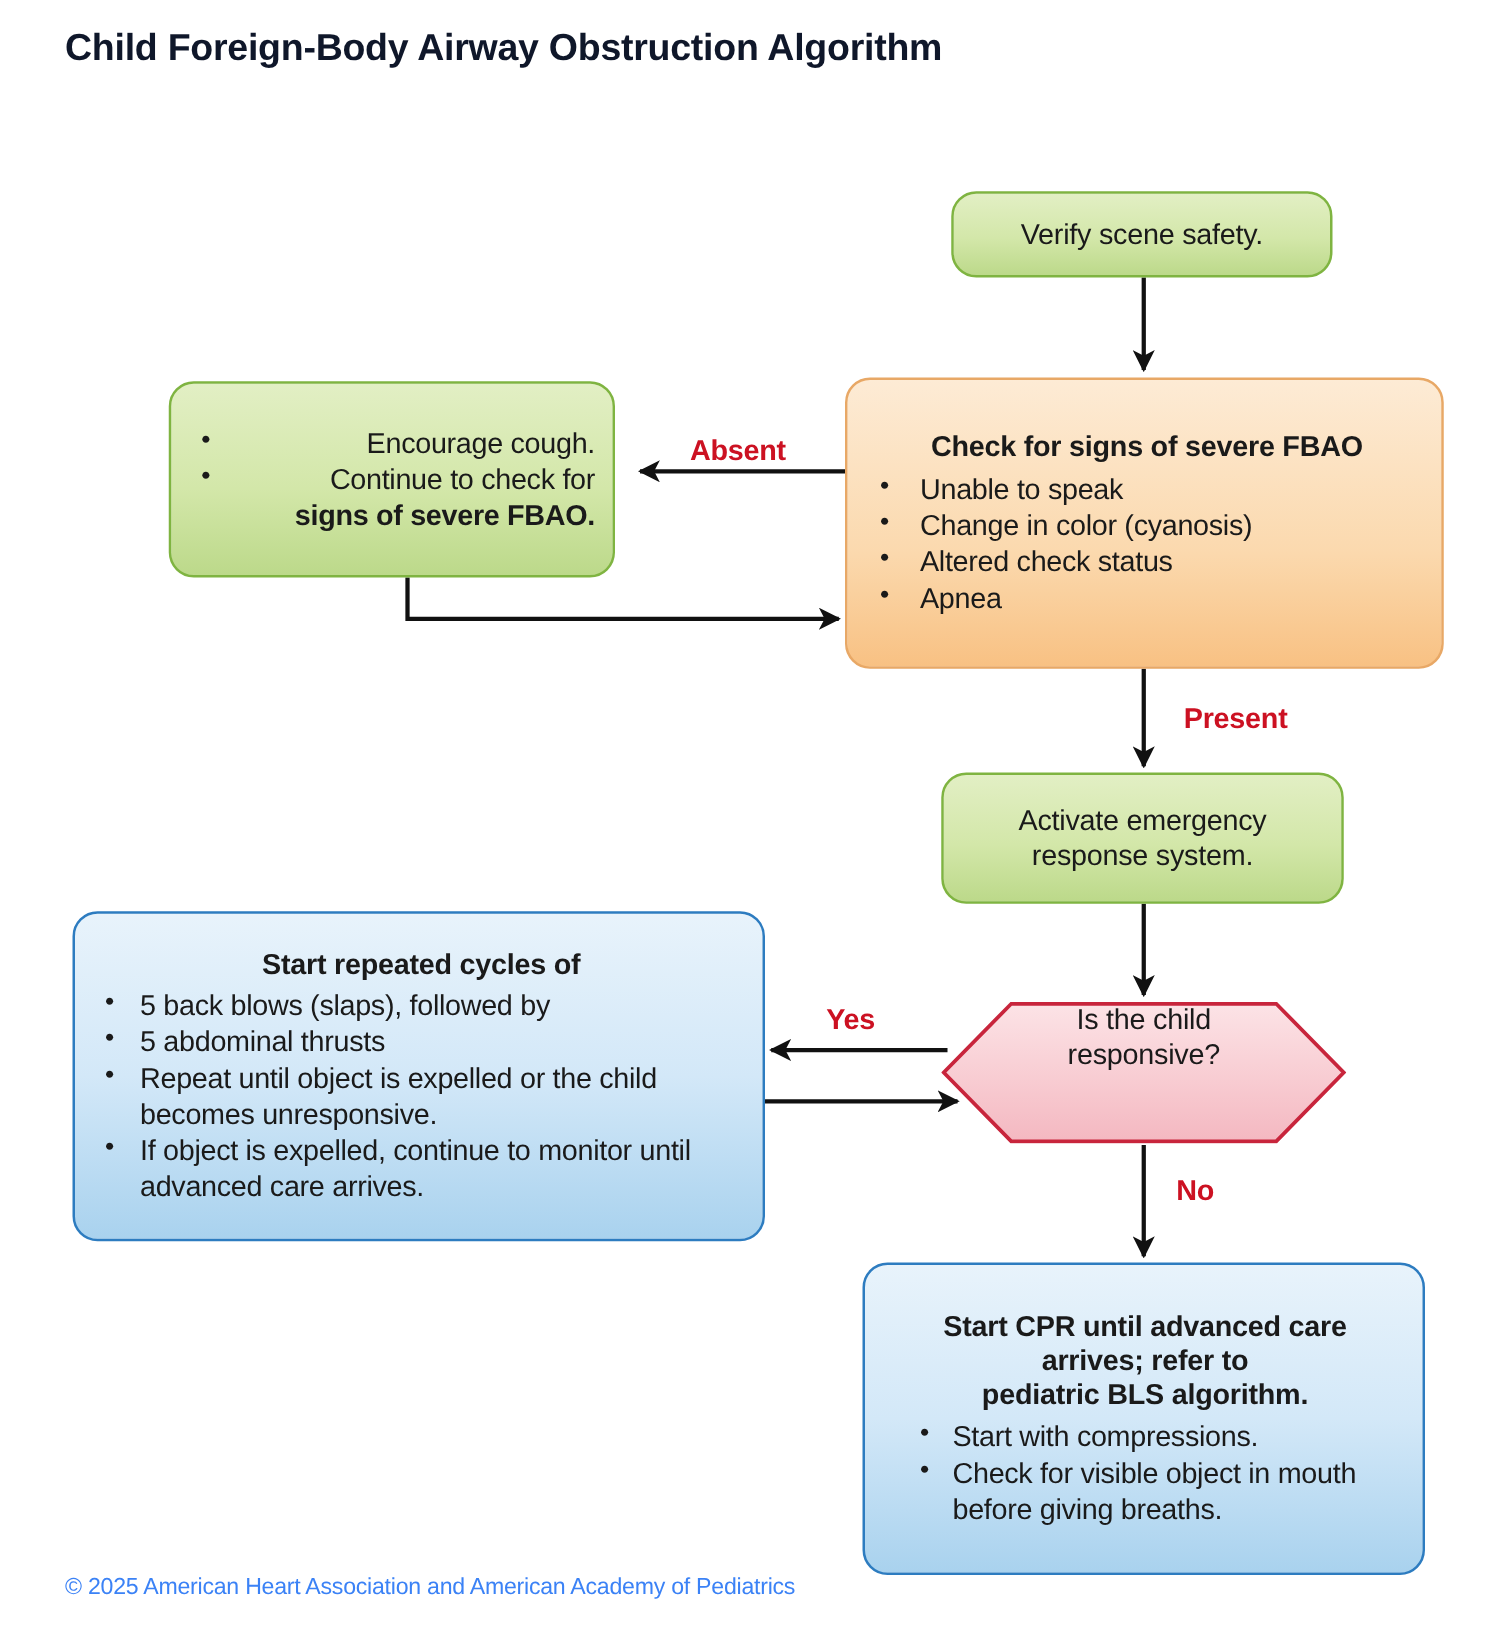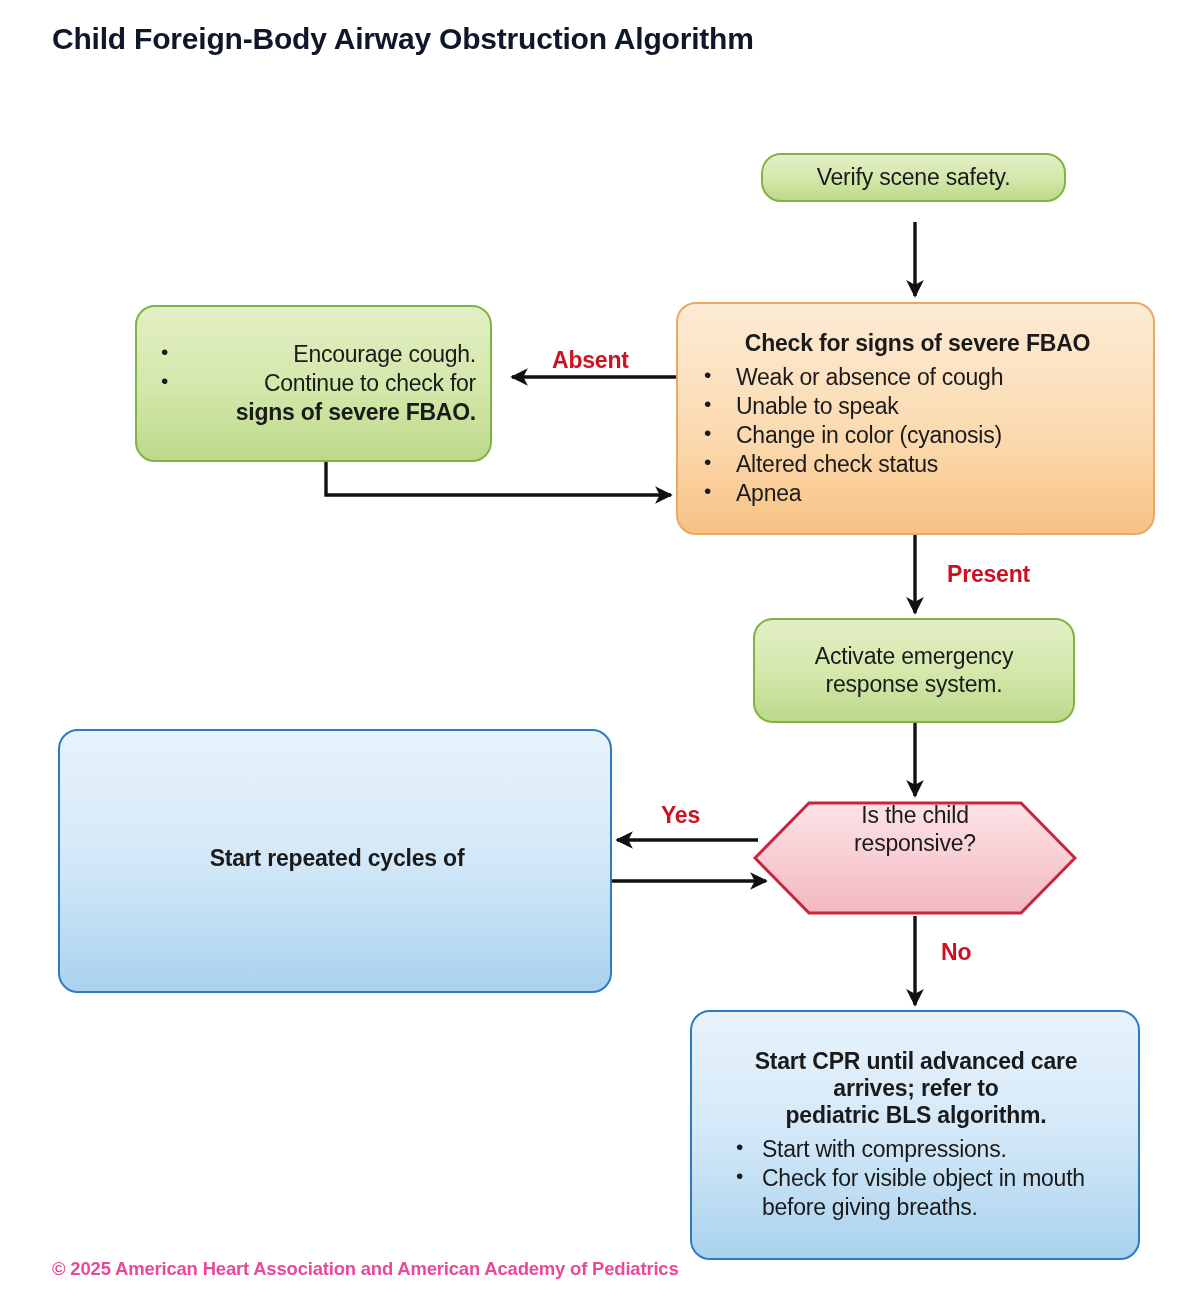--- a/index.html
+++ b/index.html
@@ -30,23 +30,23 @@
     color: #0f172a;
     white-space: nowrap;
   }
 
   
   #footer {
     position: absolute;
     left: 52px;
     top: 1258px;
     font-size: 18.5px;
-    font-weight: bold;
-    letter-spacing: -0.2px;
-    color: #ec4899;
+    font-weight: normal;
+    letter-spacing: -0.2px;
+    color: #3b82f6;
     white-space: nowrap;
   }
 
   
   .node {
     position: absolute;
     box-sizing: border-box;
     border-radius: 20px;
     display: flex;
     flex-direction: column;
@@ -173,28 +173,27 @@
       <path d="M 915 723 L 915 796"></path>
 
       <path d="M 758 840 L 617 840"></path>
 
       <path d="M 612 881 L 766 881"></path>
 
       <path d="M 915 916 L 915 1005"></path>
     </g>
   </svg>
 
-  <div class="node green" style="left:761px; top:153px; width:305px; height:49px; padding:0 32px;">
+  <div class="node green" style="left:761px; top:153px; width:305px; height:69px; padding:0 32px;">
     <div class="node-line">Verify scene safety.</div>
   </div>
 
   <div class="node orange" style="left:676px; top:302px; width:479px; height:233px; padding:14px 18px 14px 22px;">
     <div class="node-head" style="margin-bottom:6px;">Check for signs of severe FBAO</div>
     <ul class="bullets">
-      <li style="padding-left:36px;">Weak or absence of cough</li>
       <li style="padding-left:36px;">Unable to speak</li>
       <li style="padding-left:36px;">Change in color (cyanosis)</li>
       <li style="padding-left:36px;">Altered check status</li>
       <li style="padding-left:36px;">Apnea</li>
     </ul>
   </div>
 
   <div class="node green" style="left:135px; top:305px; width:357px; height:157px; padding:10px 14px 10px 20px;text-align:right;">
     <ul class="bullets">
       <li>Encourage cough.</li>
@@ -222,20 +221,26 @@
       <polygon points="56,2 268,2 322,57 268,112 56,112 2,57" fill="url(#pinkGrad)" stroke="#c8253c" stroke-width="3"></polygon>
     </svg>
     <div class="hex-label">
       <span>Is the child</span>
       <span>responsive?</span>
     </div>
   </div>
 
   <div class="node blue" style="left:58px; top:729px; width:554px; height:264px; padding:12px 16px 12px 20px;">
     <div class="node-head" style="margin-bottom:5px;">Start repeated cycles of</div>
+    <ul class="bullets">
+      <li style="padding-left:32px;">5 back blows (slaps), followed by</li>
+      <li style="padding-left:32px;">5 abdominal thrusts</li>
+      <li style="padding-left:32px;">Repeat until object is expelled or the child becomes unresponsive.</li>
+      <li style="padding-left:32px;">If object is expelled, continue to monitor until advanced care arrives.</li>
+    </ul>
   </div>
 
   <div class="node blue" style="left:690px; top:1010px; width:450px; height:250px; padding:12px 16px 12px 18px;">
     <div class="node-head" style="margin-bottom:6px;">
       <span>Start CPR until advanced care</span><br>
       <span>arrives; refer to</span><br>
       <span>pediatric BLS algorithm.</span>
     </div>
     <ul class="bullets" style="margin-left:22px;">
       <li style="padding-left:30px;">Start with compressions.</li>

